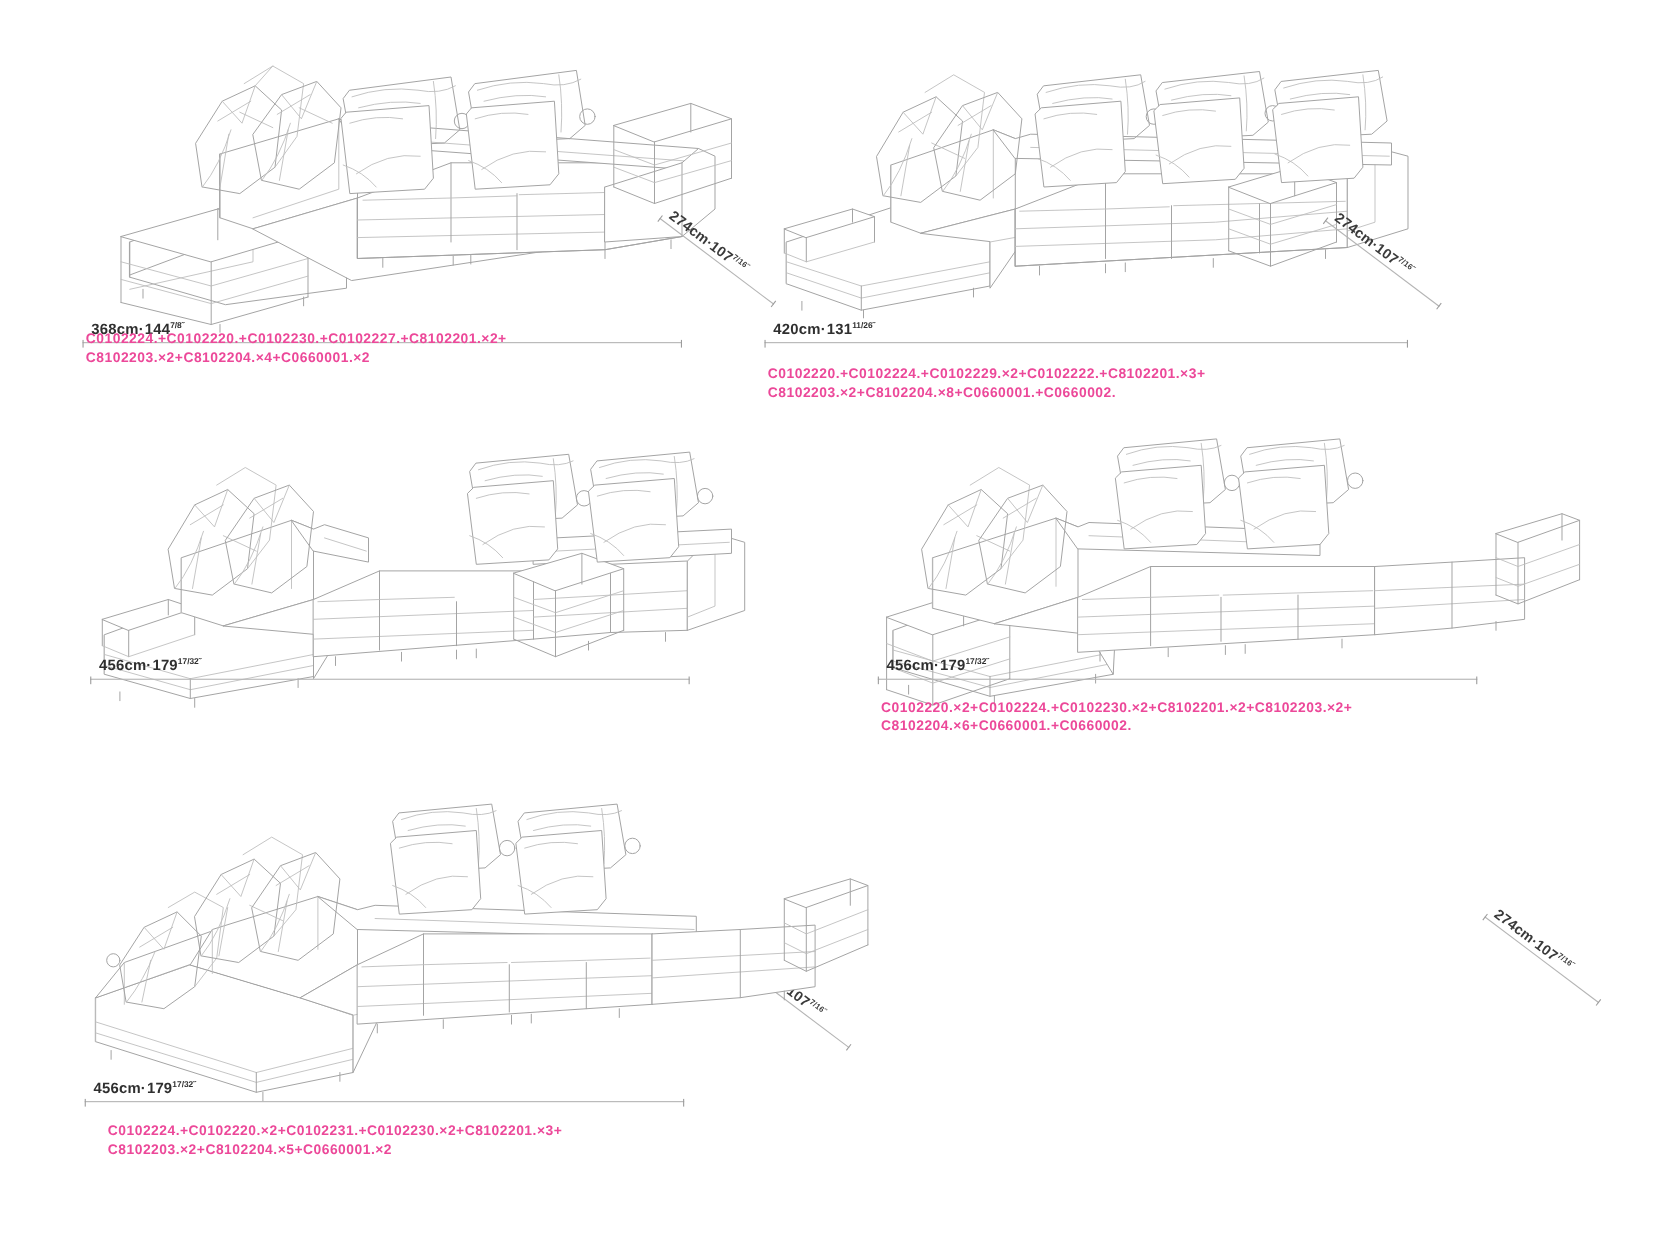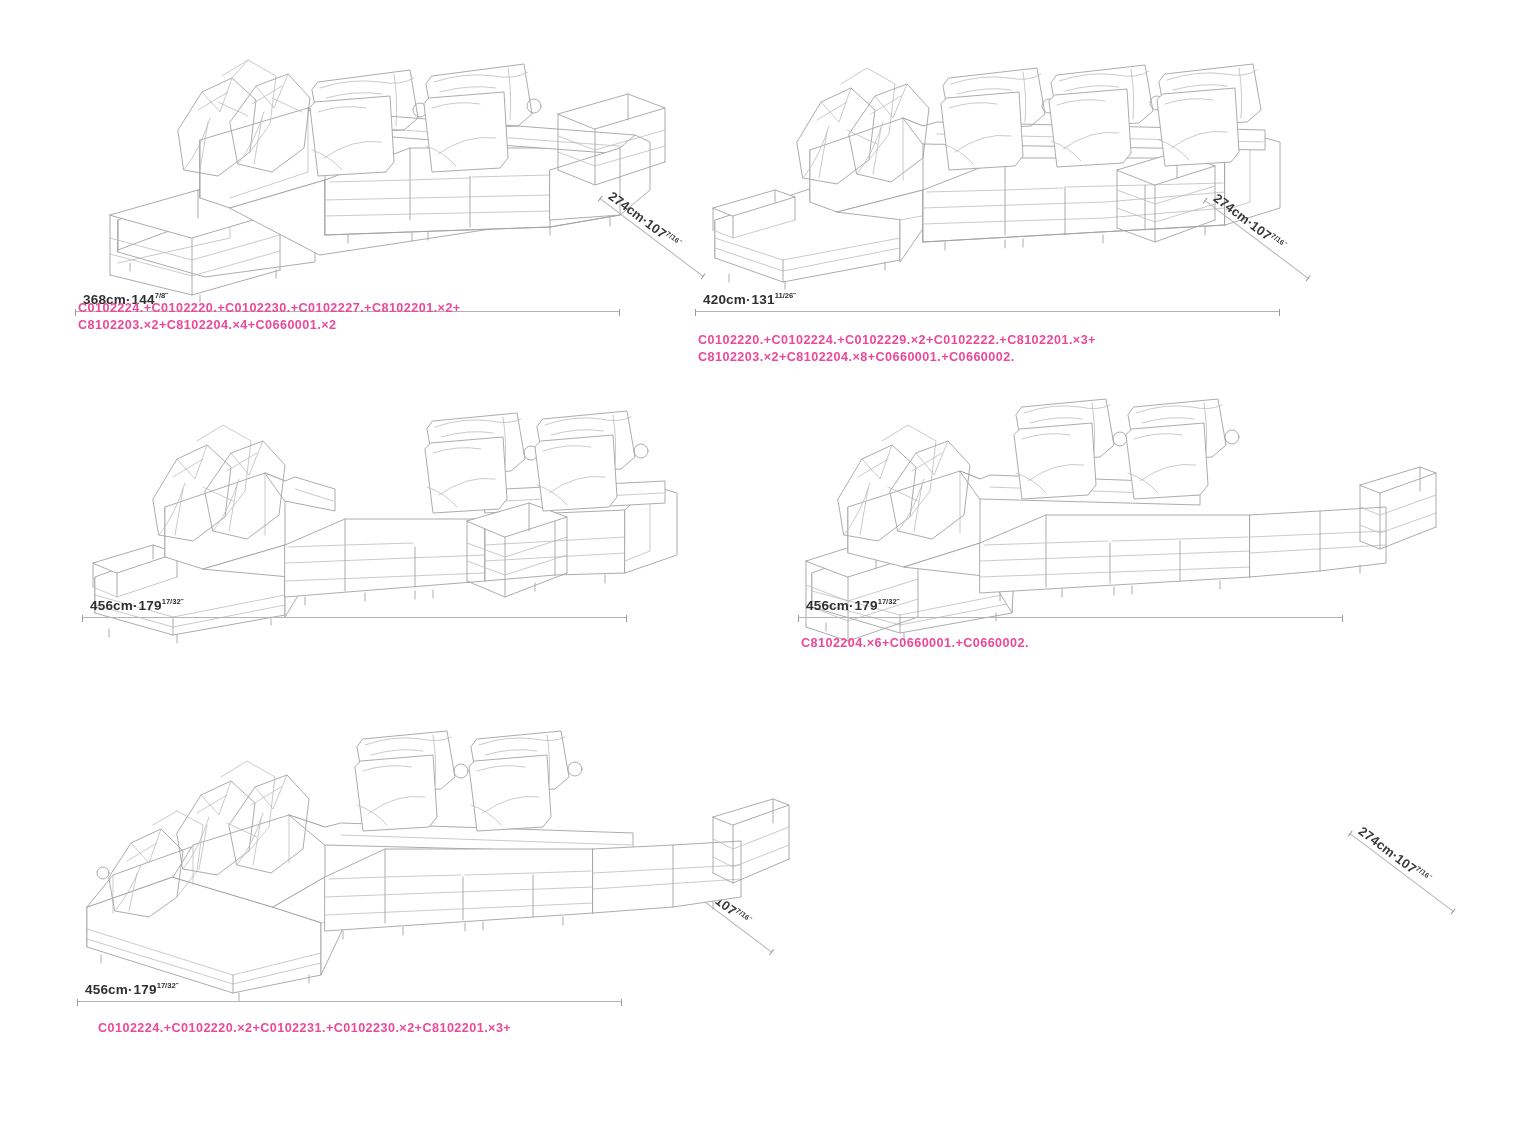--- a/index.html
+++ b/index.html
@@ -534,20 +534,21 @@
     </div>
 
     <div class="dim-width" style="left:8px; top:213px; width:545px;">
       <div class="dim-label">
         <span>456cm</span><span class="sep">·</span><span>179</span><sup>17/32˝</sup>
       </div>
       <div class="dim-line"></div>
     </div>
 
     <div class="codes" style="left:11px; top:250px;">
+      <div>C0102220.×2+C0102224.+C0102230.×2+C8102201.×2+C8102203.×2+</div>
       <div>C8102204.×6+C0660001.+C0660002.</div>
     </div>
   </div>
 
   <div class="config" style="left:65px; top:725px; width:740px; height:340px;">
 
     <div class="drawing" style="left:8px; top:0;">
       <svg width="720" height="290" viewBox="0 0 720 290">
         <g class="ln">
 
@@ -635,16 +636,17 @@
 
     <div class="dim-width" style="left:12px; top:257px; width:545px;">
       <div class="dim-label">
         <span>456cm</span><span class="sep">·</span><span>179</span><sup>17/32˝</sup>
       </div>
       <div class="dim-line"></div>
     </div>
 
     <div class="codes" style="left:33px; top:295px;">
       <div>C0102224.+C0102220.×2+C0102231.+C0102230.×2+C8102201.×3+</div>
+      <div>C8102203.×2+C8102204.×5+C0660001.×2</div>
     </div>
   </div>
 
 </div>
 
 </body></html>

